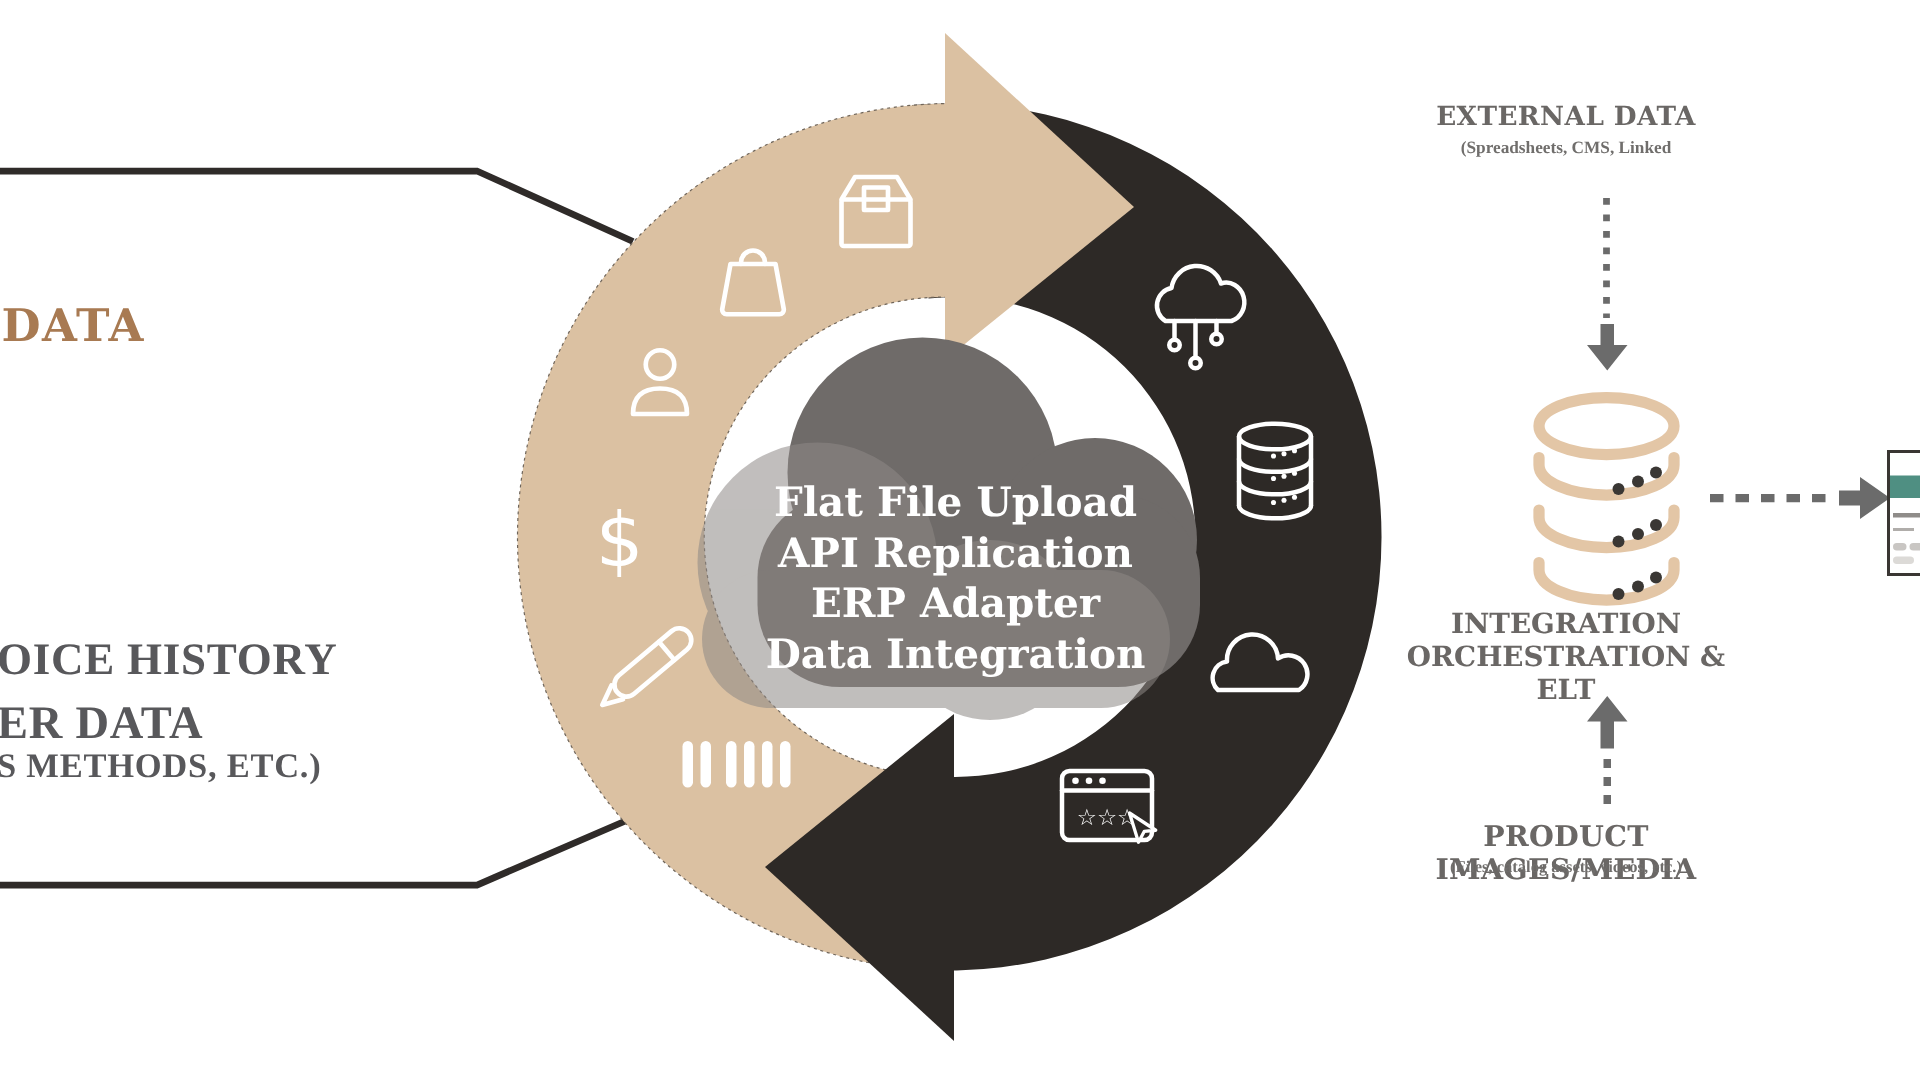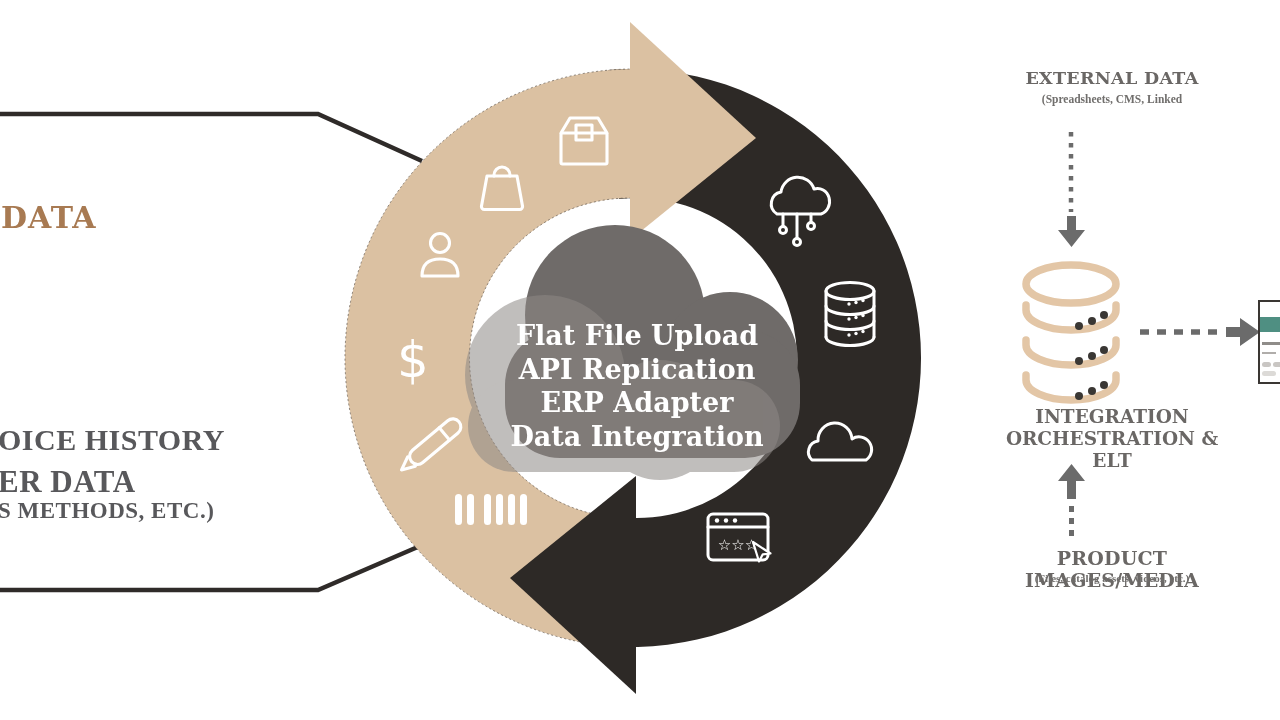--- a/index.html
+++ b/index.html
@@ -10,21 +10,21 @@
   .sans{font-family:Liberation Serif, serif;font-weight:bold;}
   
   .brand{left:1px;top:200px;font-size:30px;color:#a87a52;letter-spacing:1px;}
   .lhist{left:-2px;top:423px;font-size:30px;color:#58585b;letter-spacing:.5px;}
   .ldata{left:-2px;top:464px;font-size:31px;color:#58585b;letter-spacing:.5px;}
   .lmeth{left:-2px;top:498px;font-size:23px;color:#58585b;letter-spacing:.5px;}
   
   .cloudtext{left:487px;top:299px;width:300px;text-align:center;color:#ffffff;
              font-size:27px;line-height:33.5px;margin-top:20px;}
   
-  .rcol{left:986px;width:252px;text-align:center;color:#6a6765;}
+  .rcol{left:918px;width:252px;text-align:center;color:#6a6765;}
   .r-ext-title{top:68px;font-size:17.5px;letter-spacing:.3px;}
   .r-ext-sub{top:92px;font-size:11.5px;line-height:15px;color:#706e6c;}
   .r-int{top:406px;font-size:18.5px;line-height:22px;}
   .r-prod-title{top:547px;font-size:19px;letter-spacing:.2px;}
   .r-prod-sub{top:572px;font-size:11px;color:#706e6c;}
   
   .thumb{right:-8px;top:300px;width:26px;height:80px;background:#ffffff;
          border:2px solid #3a3633;overflow:hidden;}
   .thumb .band{position:absolute;left:0;top:15px;width:100%;height:15px;background:#4f8f82;}
   .thumb .l1{position:absolute;left:2px;top:40px;width:70%;height:3px;background:#8f8c89;}

